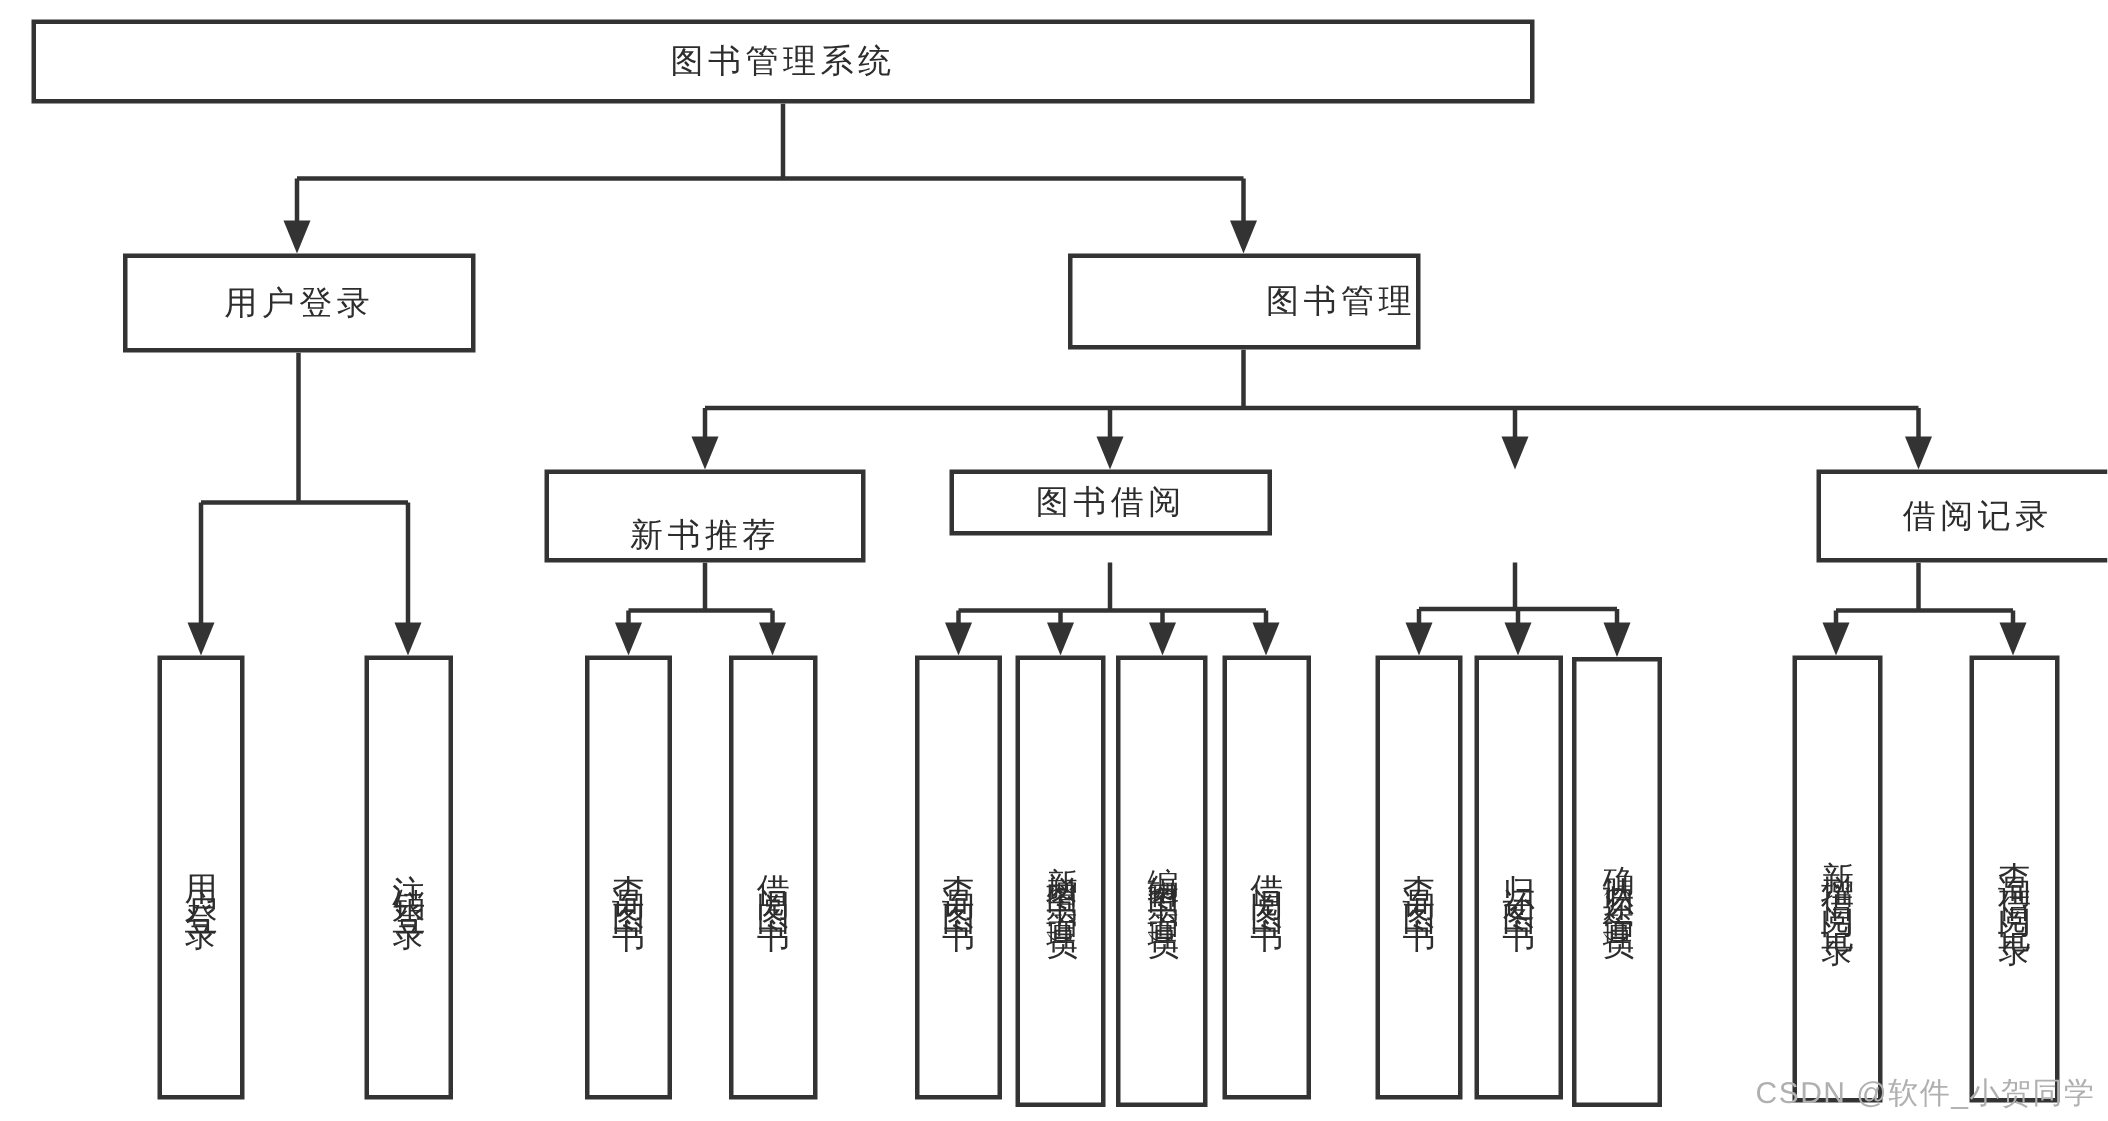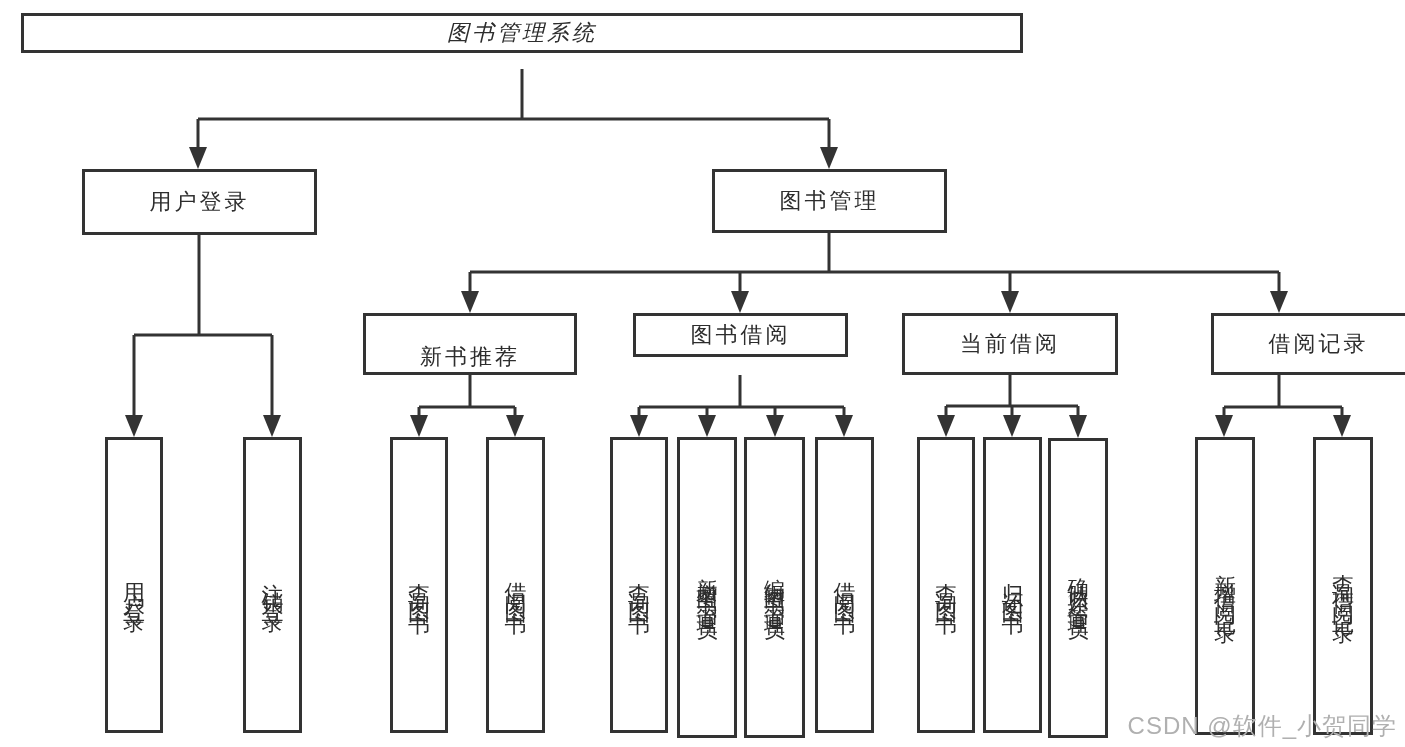--- a/index.html
+++ b/index.html
@@ -54,21 +54,21 @@
     color: #2d2d2d;
   }
   .vbox.long span {
     font-size: 21px;
     letter-spacing: 6px;
   }
   .watermark {
     position: absolute;
     right: 8px;
     bottom: 5px;
-    font-size: 24px;
+    font-size: 20px;
     color: #b0b0b0;
     letter-spacing: 1px;
     white-space: nowrap;
     z-index: 5;
   }
 </style>
 </head>
 <body>
 
 <div class="canvas">
@@ -128,40 +128,37 @@
     <polygon points="1069,415 1087,415 1078,438"></polygon>
 
     <path d="M1279 375 V407"></path>
     <path d="M1224 407 H1342"></path>
     <path d="M1224 407 V416"></path>
     <polygon points="1215,415 1233,415 1224,437"></polygon>
     <path d="M1342 407 V416"></path>
     <polygon points="1333,415 1351,415 1342,437"></polygon>
   </svg>
 
-  <div class="node hbox" style="left:21px; top:13px; width:1002px; height:40px;font-style:italic;">
+  <div class="node hbox" style="left:21px; top:13px; width:1002px; height:56px;">
     <span>图书管理系统</span>
   </div>
 
   <div class="node hbox" style="left:82px; top:169px; width:235px; height:66px;">
     <span>用户登录</span>
   </div>
-  <div class="node hbox" style="left:712px; top:169px; width:235px; height:64px;">
+  <div class="node hbox" style="left:712px; top:169px; width:235px; height:64px;justify-content:flex-end;">
     <span>图书管理</span>
   </div>
 
   <div class="node hbox" style="left:363px; top:313px; width:214px; height:62px;align-items:flex-end;">
     <span>新书推荐</span>
   </div>
   <div class="node hbox" style="left:633px; top:313px; width:215px; height:44px;">
     <span>图书借阅</span>
   </div>
-  <div class="node hbox" style="left:902px; top:313px; width:216px; height:62px;">
-    <span>当前借阅</span>
-  </div>
   <div class="node hbox" style="left:1172px; top:313px; width:215px; height:62px;margin-left:39px;">
     <span>借阅记录</span>
   </div>
 
   <div class="node vbox" style="left:105px; top:437px; width:58px; height:296px;">
     <span>用户登录</span>
   </div>
   <div class="node vbox" style="left:243px; top:437px; width:59px; height:296px;">
     <span>注销登录</span>
   </div>

